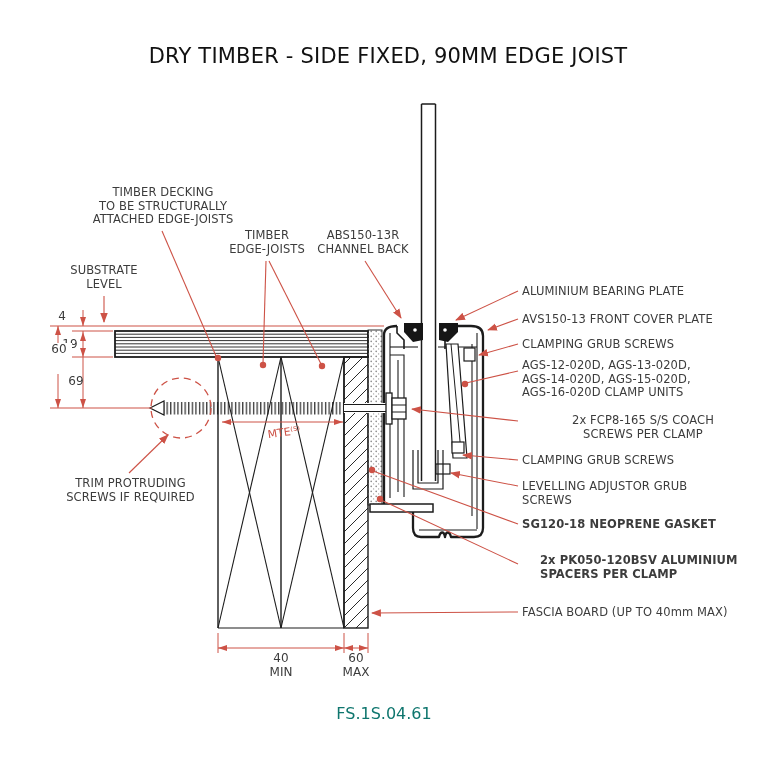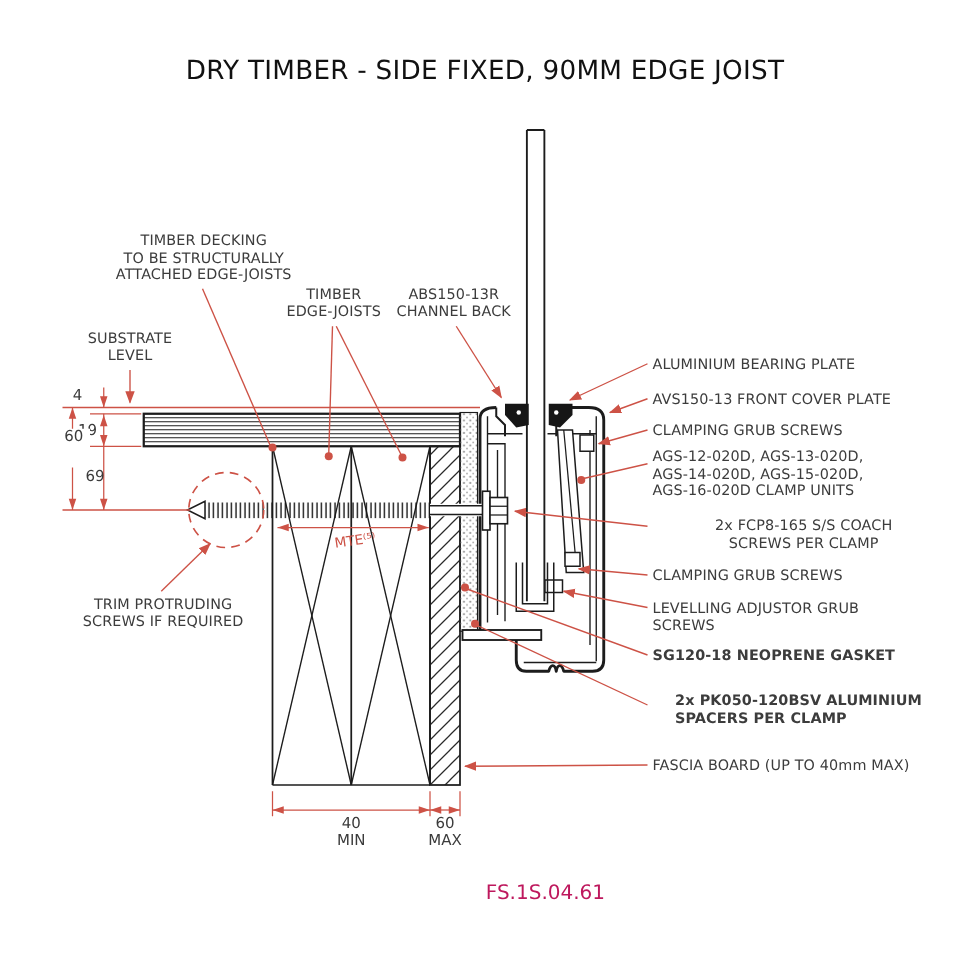--- a/index.html
+++ b/index.html
@@ -7,22 +7,22 @@
           font-family:"DejaVu Sans","Liberation Sans",sans-serif;}
   #drawing{position:absolute;left:0;top:0;}
   .lbl{position:absolute;color:#3c3c3c;font-size:11.5px;line-height:13.5px;
        white-space:pre-line;letter-spacing:0.1px;}
   .ctr{text-align:center;}
   .bold{font-weight:bold;}
   .dim{position:absolute;color:#3c3c3c;font-size:12px;text-align:center;line-height:13px;}
   .red{color:#cd5246;}
   #title{position:absolute;left:94px;top:44px;width:588px;text-align:center;
          font-size:21px;color:#111;letter-spacing:0.2px;}
-  #dwgno{position:absolute;left:284px;top:704px;width:200px;text-align:right;
-         font-size:16px;color:#be185d;}
+  #dwgno{position:absolute;left:284px;top:704px;width:200px;text-align:center;
+         font-size:16px;color:#0f766e;}
   #dim-overall{background:#ffffff;padding:0 1px;}
   #dim-mte{transform:rotate(-8deg);font-size:11px;}
 </style>
 </head>
 <body>
 
 <div id="canvas">
 
   <svg id="drawing" width="768" height="768" viewBox="0 0 768 768">
     <defs>

